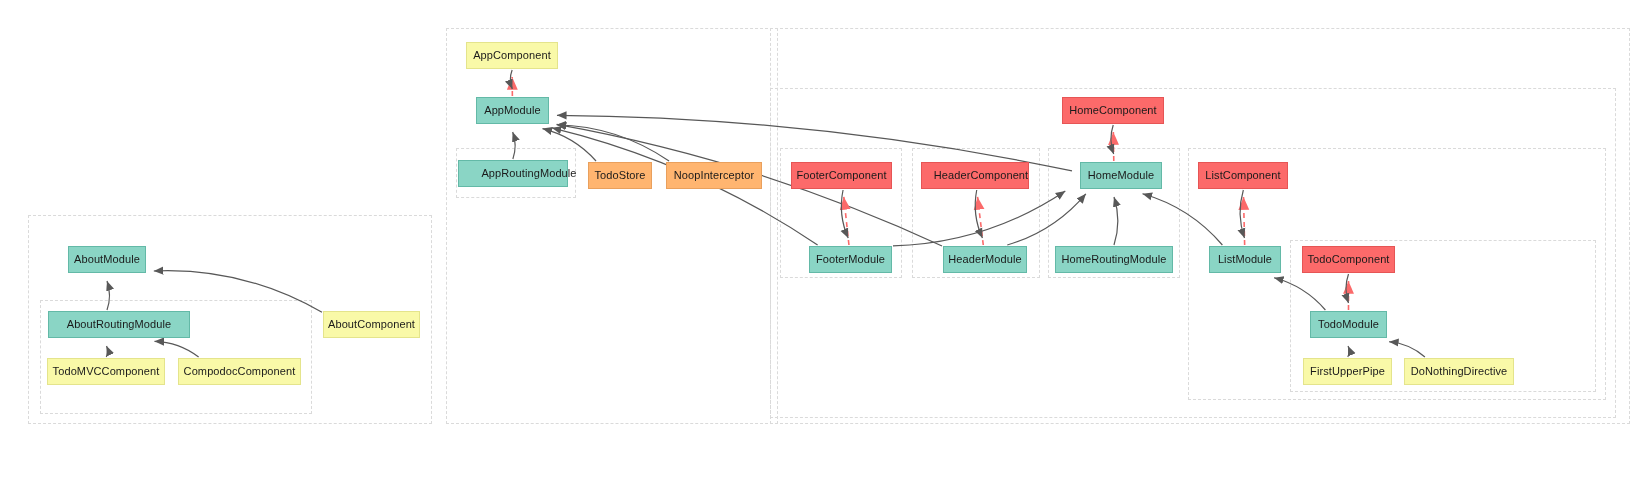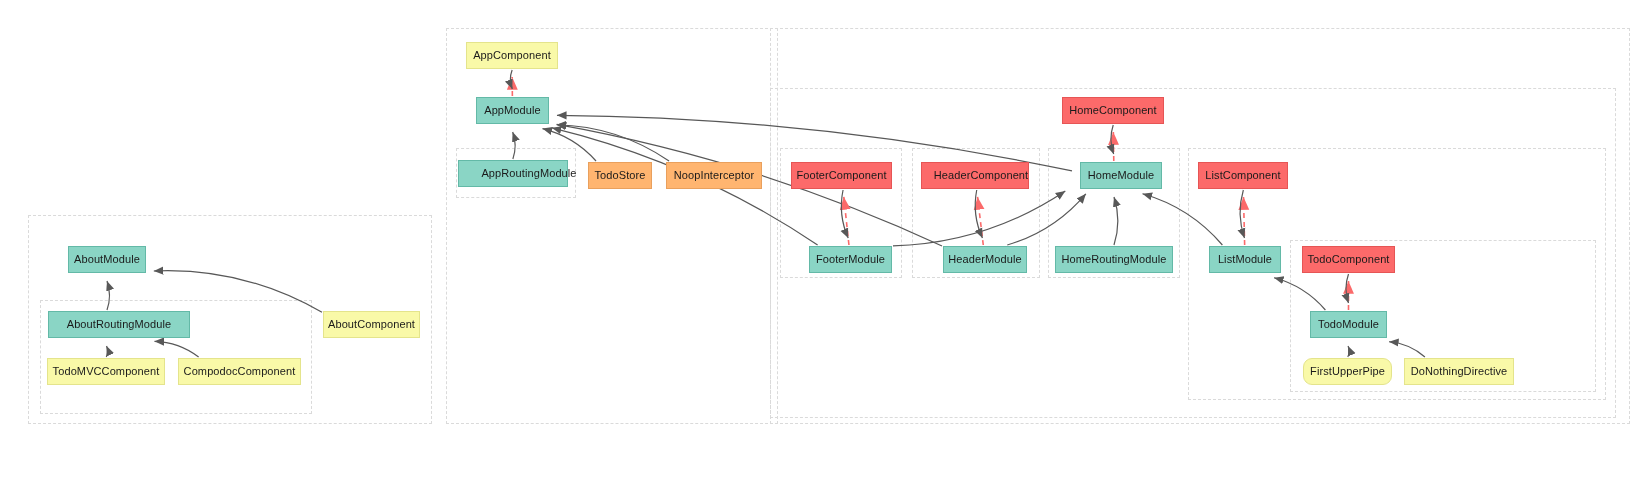--- a/index.html
+++ b/index.html
@@ -129,20 +129,20 @@
       </div>
       <div class="node n-module" style="left: 1209px; top: 246px; width: 72px; height: 27px;">
         <span>ListModule</span>
       </div>
       <div class="node n-component" style="left: 1302px; top: 246px; width: 93px; height: 27px;">
         <span>TodoComponent</span>
       </div>
       <div class="node n-module" style="left: 1310px; top: 311px; width: 77px; height: 27px;">
         <span>TodoModule</span>
       </div>
-      <div class="node n-declaration" style="left: 1303px; top: 358px; width: 89px; height: 27px; border-radius: 9px;">
+      <div class="node n-declaration" style="left: 1303px; top: 358px; width: 89px; height: 27px;">
         <span>FirstUpperPipe</span>
       </div>
       <div class="node n-declaration" style="left: 1404px; top: 358px; width: 110px; height: 27px;">
         <span>DoNothingDirective</span>
       </div>
     </div>
 </div>
 
 </body></html>

